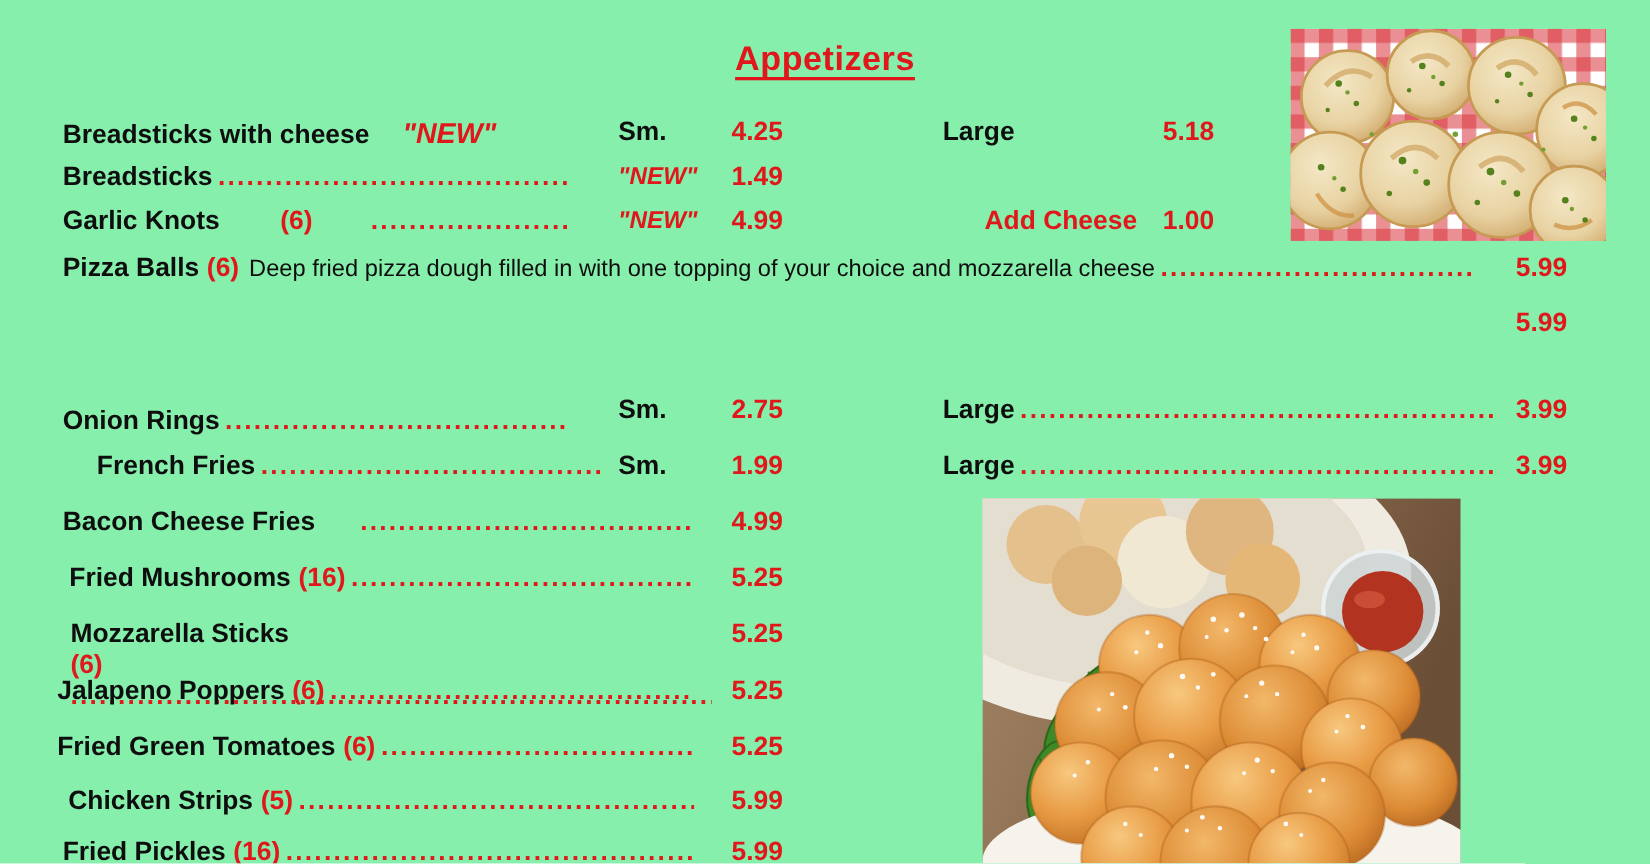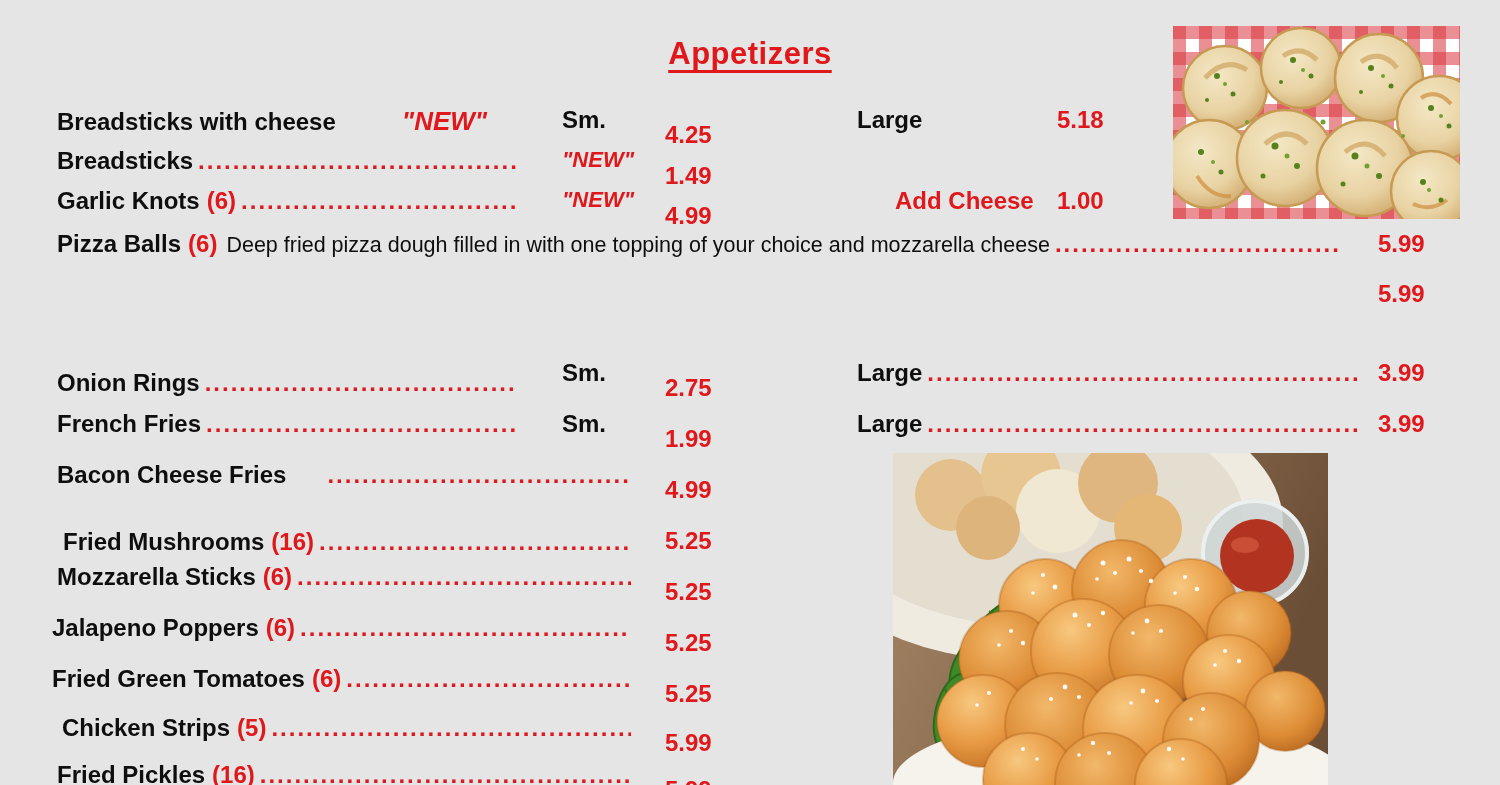--- a/index.html
+++ b/index.html
@@ -1,42 +1,42 @@
 <!DOCTYPE html>
 <html><head>
 <meta charset="utf-8">
 <style>
   :root{
     --red:#e0181c;
     --ink:#0e0e0e;
   }
   html,body{margin:0;padding:0;background:#ffffff;}
   .page{
-    position:relative;width:1500px;height:785px;background:#e5e5e5;
+    position:relative;width:1500px;height:785px;background:#86efac;
     overflow:hidden;font-family:"Liberation Sans","DejaVu Sans",sans-serif;
     color:var(--ink);
   }
   .title{
     position:absolute;left:0;top:36px;width:100%;margin:0;
     text-align:center;font-size:31px;font-weight:800;color:var(--red);
     text-decoration:underline;text-decoration-thickness:3px;text-underline-offset:6px;
     letter-spacing:.5px;
   }
   .row{
     position:absolute;left:57px;width:1391px;height:32px;
     font-size:24px;font-weight:700;white-space:nowrap;
   }
   .cell{position:absolute;top:0;white-space:nowrap;}
   .namewrap{position:absolute;top:0;left:0;display:flex;align-items:baseline;overflow:hidden;}
   .count{color:var(--red);margin-left:7px;}
   .badge{color:var(--red);font-style:italic;font-weight:800;}
   .badge-lg{font-size:26px;margin-left:30px;}
   .c-new{left:488px;width:106px;text-align:center;font-size:22px;}
   .c-sm{left:505px;color:var(--ink);}
-  .c-p1{left:608px;width:90px;color:var(--red);margin-top:15px;}
+  .c-p1{left:608px;width:90px;color:var(--red);}
   .c-large{left:800px;color:var(--ink);}
   .c-addcheese{left:798px;color:var(--red);margin-left:40px;}
   .c-p2{left:1000px;width:80px;color:var(--red);}
   .c-pr{left:1321px;width:76px;color:var(--red);}
   .wrap2{left:800px;width:521px;}
   .leader{
     flex:1 1 auto;overflow:hidden;color:var(--red);
     letter-spacing:2px;margin-left:5px;margin-right:16px;min-width:0;
   }
   .desc{font-weight:400;font-size:21.5px;margin-left:9px;}
@@ -51,41 +51,41 @@
   .photo-balls{left:893px;top:453px;width:435px;height:332px;}
 </style>
 </head>
 <body>
 
 <div class="page">
 
   <h1 class="title">Appetizers</h1>
 
   <div class="row" style="top:106px;">
-    <span class="namewrap" style="width:600px;gap:36px;">
+    <span class="namewrap" style="width:600px;">
       <span>Breadsticks with cheese</span>
       <span class="badge badge-lg">"NEW"</span>
     </span>
     <span class="cell c-sm">Sm.</span>
     <span class="cell c-p1">4.25</span>
     <span class="cell c-large">Large</span>
     <span class="cell c-p2">5.18</span>
   </div>
 
   <div class="row" style="top:147px;">
     <span class="namewrap" style="width:476px;">
       <span>Breadsticks</span>
       <span class="leader">.........................................................................................................................................................................................................................</span>
     </span>
     <span class="cell c-new badge">"NEW"</span>
     <span class="cell c-p1">1.49</span>
   </div>
 
   <div class="row" style="top:187px;">
-    <span class="namewrap" style="width:476px;">
+    <span class="namewrap" style="width:476px;gap:48px;">
       <span>Garlic Knots</span>
       <span class="count">(6)</span>
       <span class="leader">.........................................................................................................................................................................................................................</span>
     </span>
     <span class="cell c-new badge">"NEW"</span>
     <span class="cell c-p1">4.99</span>
     <span class="cell c-addcheese">Add Cheese</span>
     <span class="cell c-p2">1.00</span>
   </div>
 
@@ -111,21 +111,21 @@
     <span class="cell c-sm">Sm.</span>
     <span class="cell c-p1">2.75</span>
     <span class="namewrap wrap2">
       <span>Large</span>
       <span class="leader">.........................................................................................................................................................................................................................</span>
     </span>
     <span class="cell c-pr">3.99</span>
   </div>
 
   <div class="row" style="top:410px;">
-    <span class="namewrap" style="width:476px;">
+    <span class="namewrap" style="width:476px;margin-left:31px;">
       <span>French Fries</span>
       <span class="leader">.........................................................................................................................................................................................................................</span>
     </span>
     <span class="cell c-sm">Sm.</span>
     <span class="cell c-p1">1.99</span>
     <span class="namewrap wrap2">
       <span>Large</span>
       <span class="leader">.........................................................................................................................................................................................................................</span>
     </span>
     <span class="cell c-pr">3.99</span>
@@ -133,30 +133,30 @@
 
   <div class="row" style="top:461px;">
     <span class="namewrap" style="width:590px;gap:36px;">
       <span>Bacon Cheese Fries</span>
       <span class="leader">.........................................................................................................................................................................................................................</span>
     </span>
     <span class="cell c-p1">4.99</span>
   </div>
 
   <div class="row" style="top:512px;left:63px;">
-    <span class="namewrap" style="width:584px;margin-top:16px;">
+    <span class="namewrap" style="width:584px;">
       <span>Fried Mushrooms</span>
       <span class="count">(16)</span>
       <span class="leader">.........................................................................................................................................................................................................................</span>
     </span>
     <span class="cell c-p1" style="left:602px;">5.25</span>
   </div>
 
   <div class="row" style="top:563px;">
-    <span class="namewrap" style="width:590px;">
+    <span class="namewrap" style="width:590px;flex-direction:column;">
       <span>Mozzarella Sticks</span>
       <span class="count">(6)</span>
       <span class="leader">.........................................................................................................................................................................................................................</span>
     </span>
     <span class="cell c-p1">5.25</span>
   </div>
 
   <div class="row" style="top:614px;left:52px;">
     <span class="namewrap" style="width:595px;text-align:center;">
       <span>Jalapeno Poppers</span>

